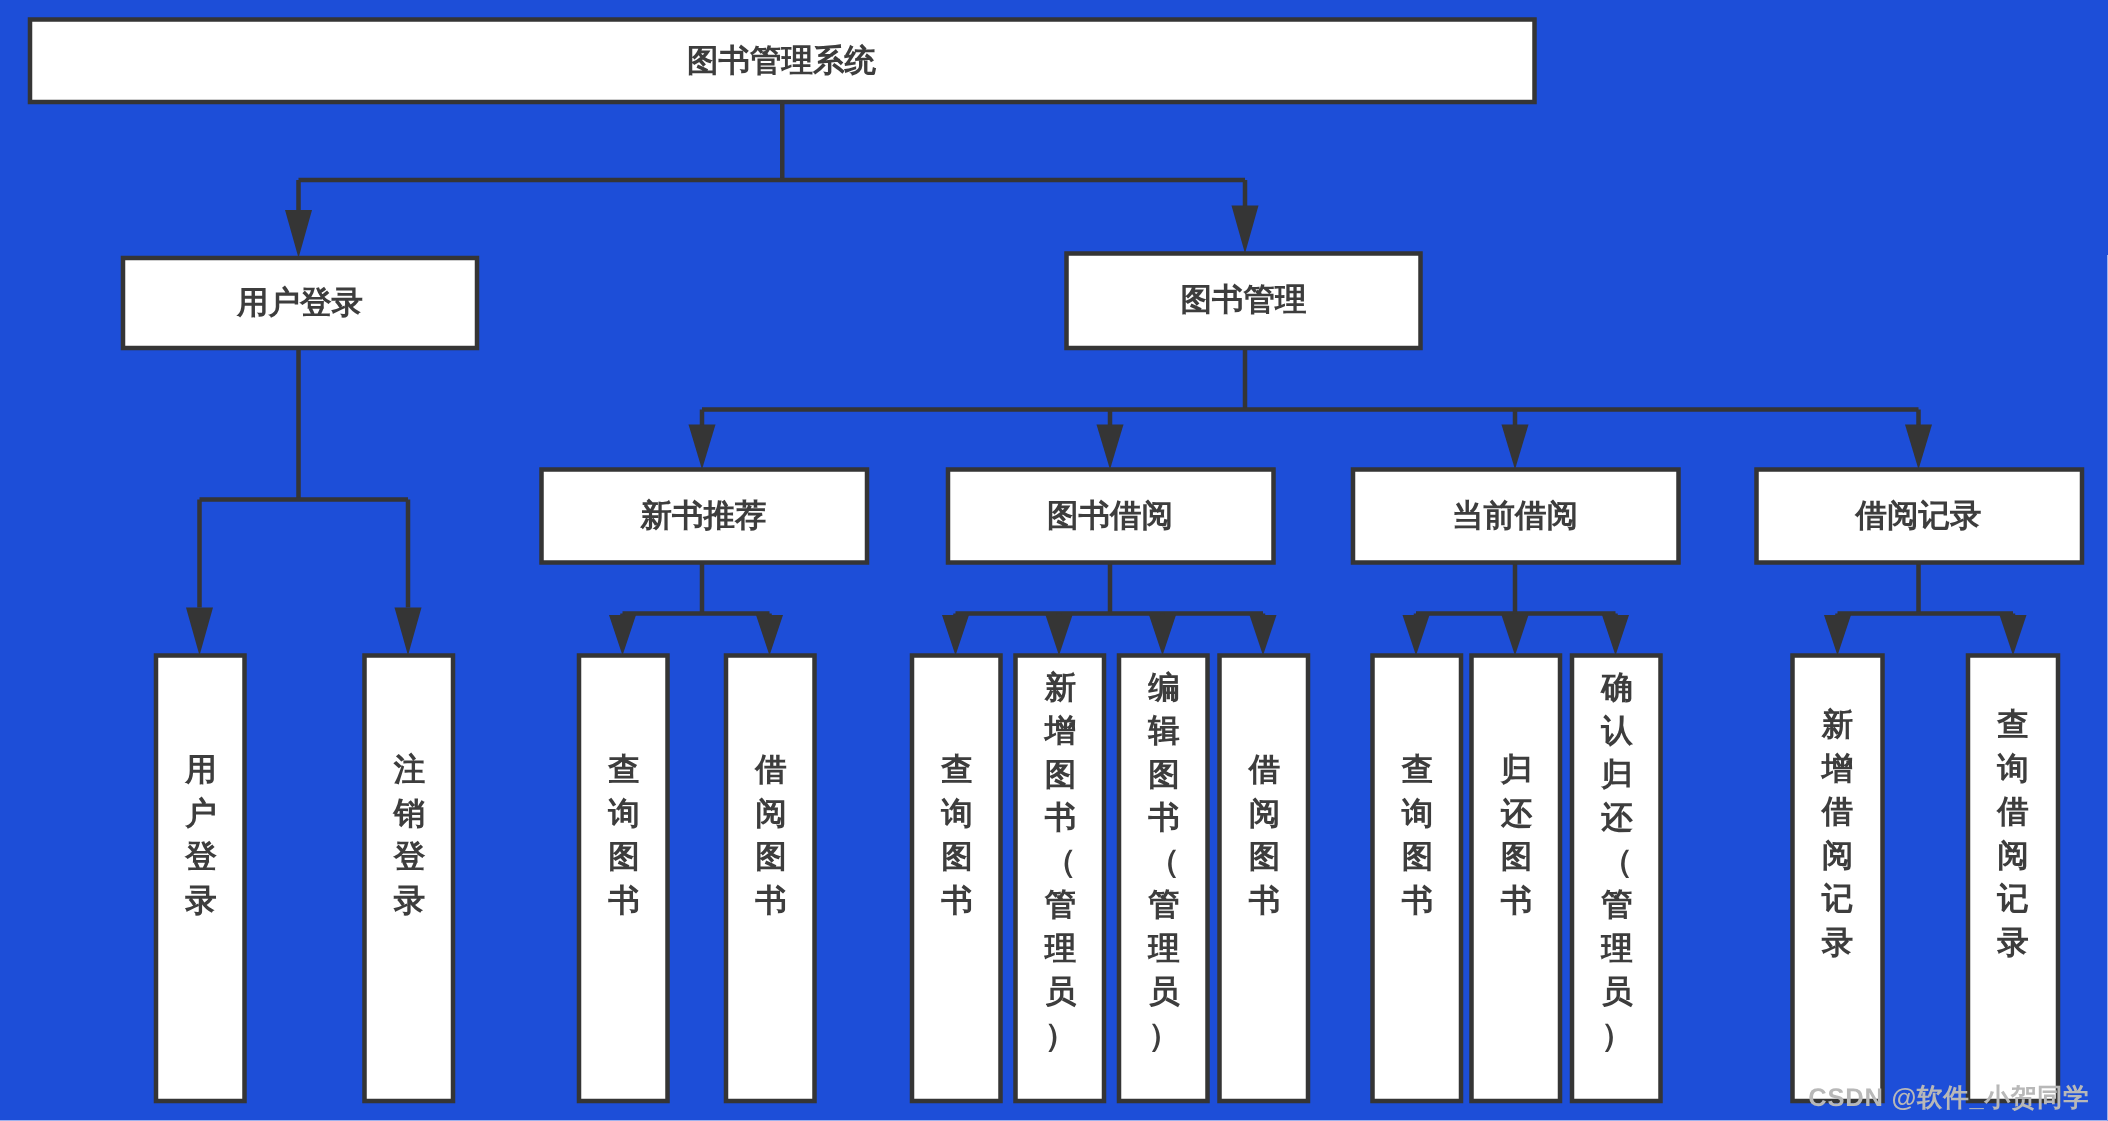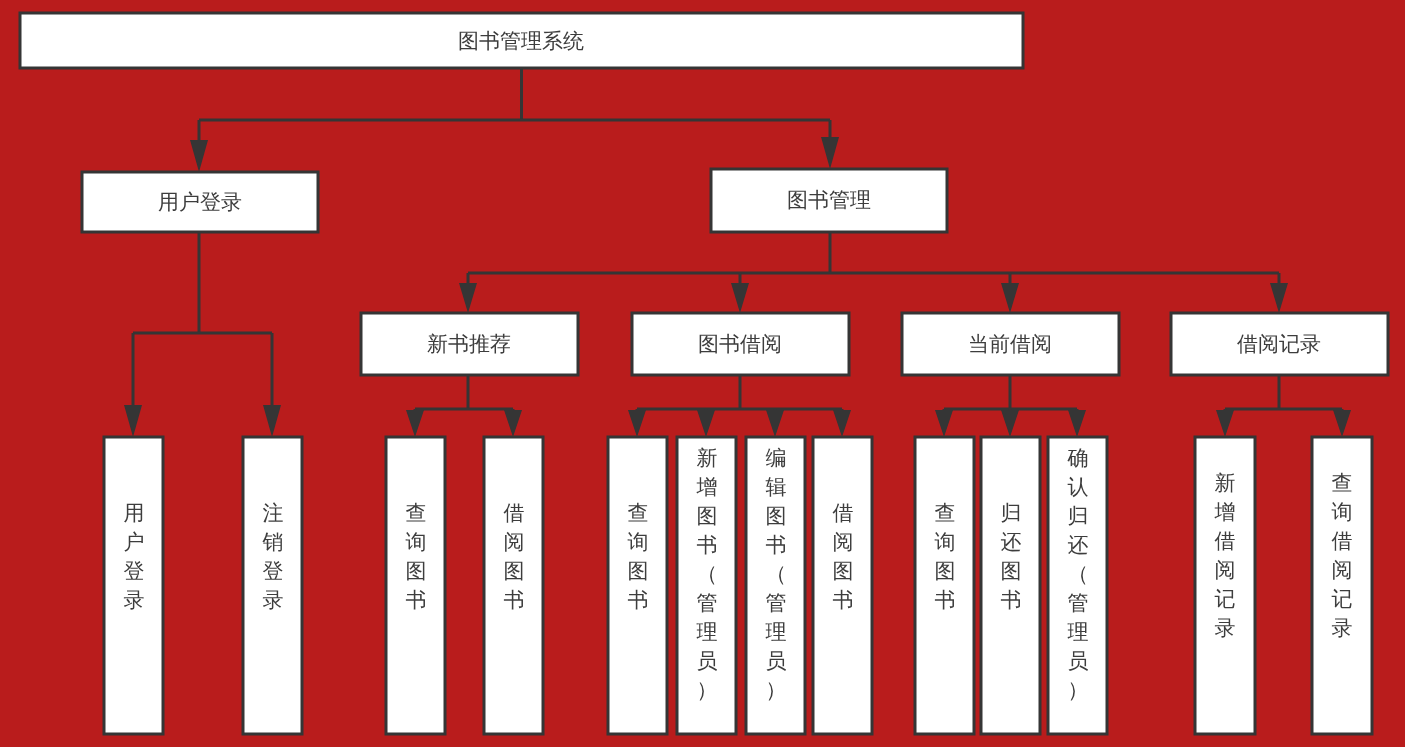--- a/index.html
+++ b/index.html
@@ -8,22 +8,23 @@
     padding: 0;
     background: #ffffff;
   }
   body {
     font-family: "Liberation Sans", "DejaVu Sans", sans-serif;
   }
   #diagram-root {
     position: relative;
     width: 1405px;
     height: 747px;
-    background: #b91c1c;
+    background: #1d4ed8;
     overflow: hidden;
+    font-weight: bold;
   }
   svg.flow {
     position: absolute;
     left: 0;
     top: 0;
     width: 1405px;
     height: 747px;
     display: block;
   }
   .node-rect {
@@ -233,13 +234,14 @@
       <text class="node-label-vert"><tspan x="1225" y="490">新</tspan><tspan x="1225" y="519">增</tspan><tspan x="1225" y="548">借</tspan><tspan x="1225" y="577">阅</tspan><tspan x="1225" y="606">记</tspan><tspan x="1225" y="635">录</tspan></text>
     </g>
 
     <g>
       <rect class="node-rect" x="1312" y="437" width="60" height="297"></rect>
       <text class="node-label-vert"><tspan x="1342" y="490">查</tspan><tspan x="1342" y="519">询</tspan><tspan x="1342" y="548">借</tspan><tspan x="1342" y="577">阅</tspan><tspan x="1342" y="606">记</tspan><tspan x="1342" y="635">录</tspan></text>
     </g>
 
   </svg>
 
+  <div class="watermark">CSDN @软件_小贺同学</div>
 </div>
 
 </body></html>

